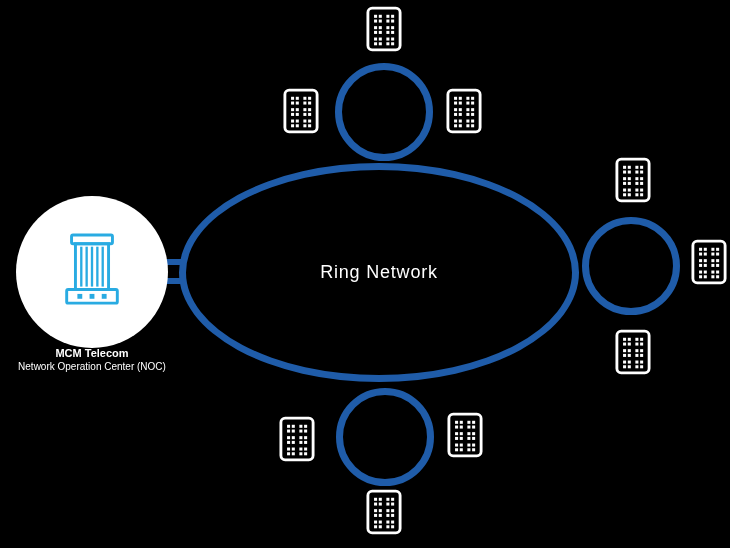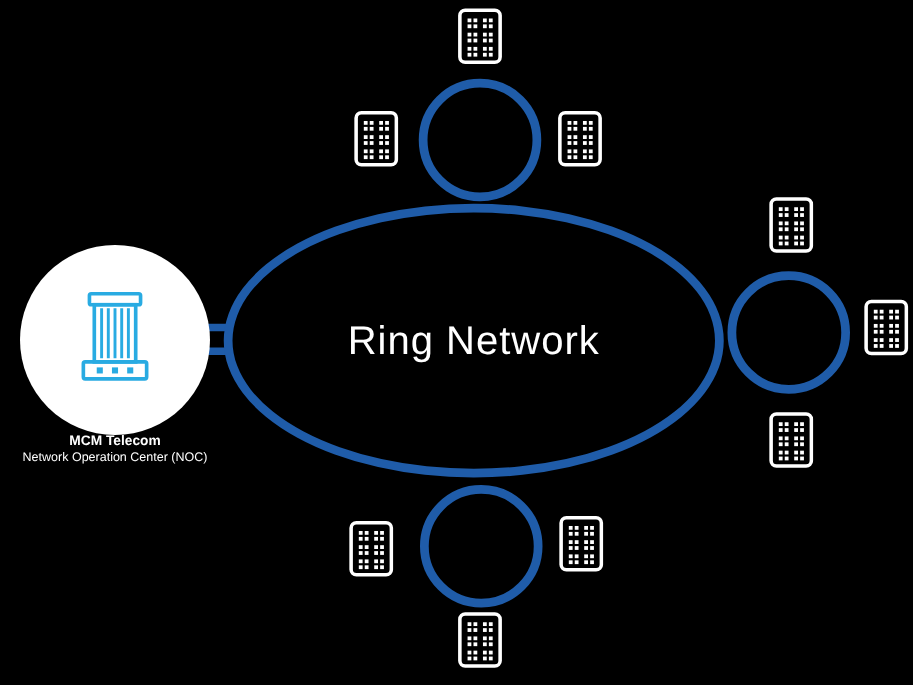--- a/index.html
+++ b/index.html
@@ -18,21 +18,21 @@
     position: absolute;
     left: 179px; top: 163px;
     width: 400px; height: 219px;
     border: 7px solid var(--ring, #1F5CA9);
     border-radius: 50%;
     display: flex; align-items: center; justify-content: center;
     z-index: 2;
   }
   .ring-title {
     color: var(--text, #fff);
-    font-size: 32px;
+    font-size: 18px;
     font-weight: 500;
     letter-spacing: 0.8px;
     white-space: nowrap;
   }
 
   
   .subring {
     position: absolute;
     width: 98px; height: 98px;
     border: 7px solid var(--ring, #1F5CA9);

